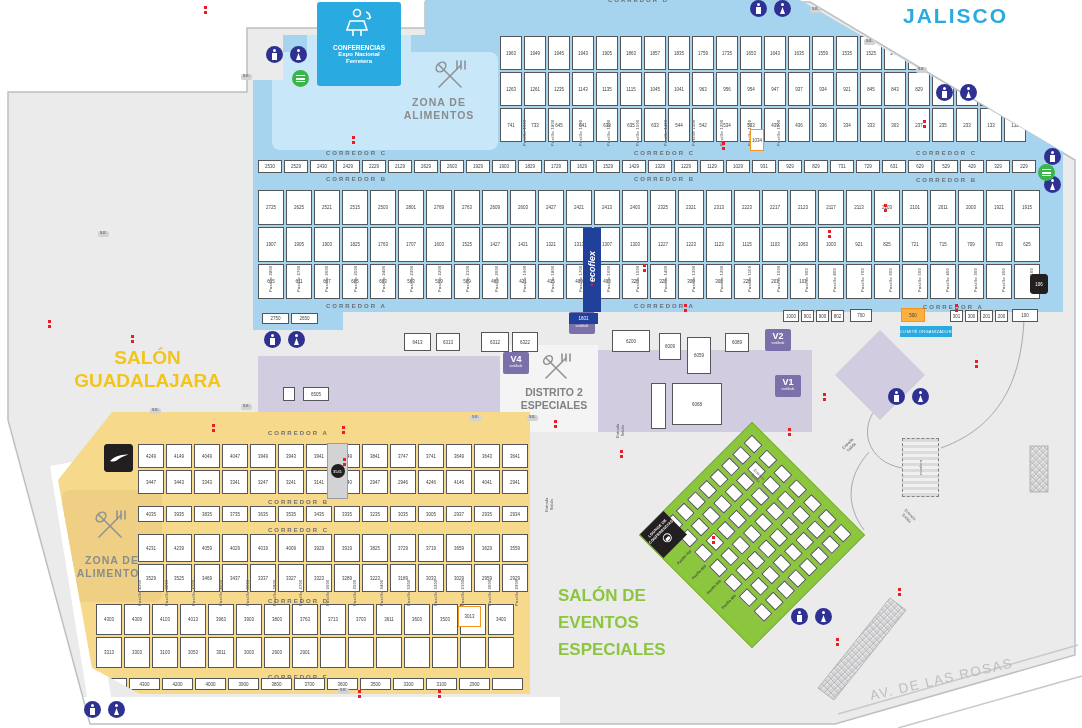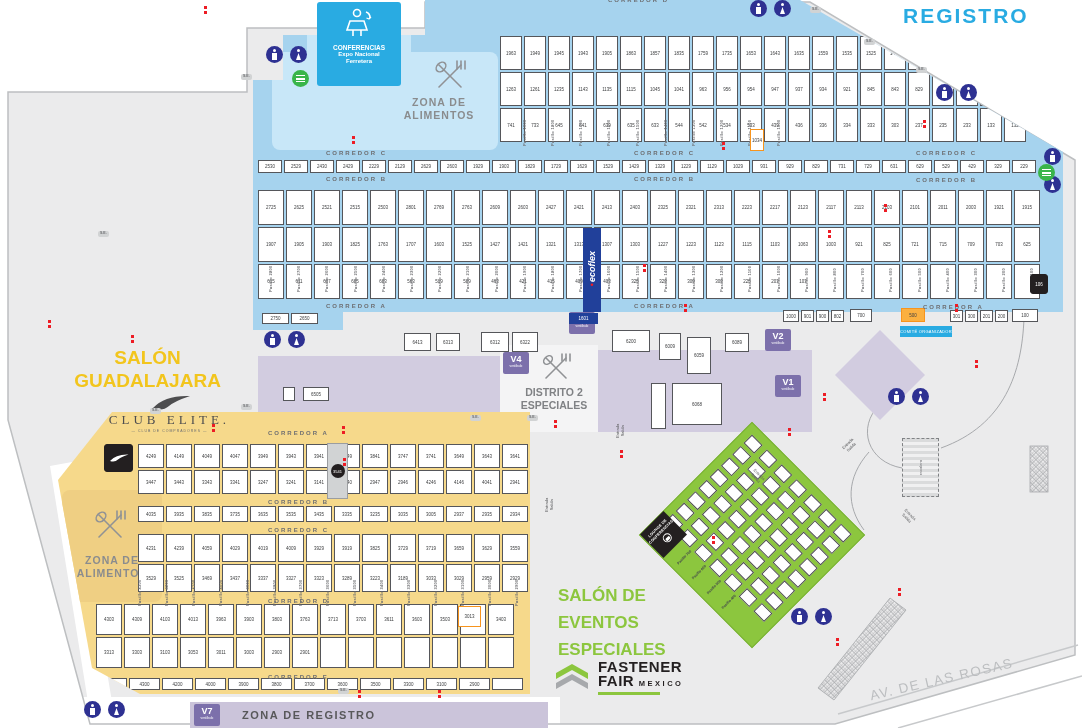--- a/index.html
+++ b/index.html
@@ -600,21 +600,21 @@
       <span class="gpas" style="left: 108px; top: 8px; height: 144px;">Pasillo 400</span>
     </div>
   <div id="lounge">
     <div class="linner">
       <span>LOUNGE DE</span><br>
       <span>CONFERENCIAS</span>
       <span class="sofa"></span>
     </div>
   </div>
 
-  <div class="title" id="title-jalisco" style="left:903px;top:4px;font-size:21px;color:#29ABE2;letter-spacing:2px">REGISTRO</div>
+  <div class="title" id="title-jalisco" style="left:903px;top:4px;font-size:21px;color:#29ABE2;letter-spacing:2px">JALISCO</div>
   <div class="title" style="left:558px;top:582px;font-size:17px;color:#8CC63E;line-height:27px">
     <span>SALÓN DE</span><br><span>EVENTOS</span><br><span>ESPECIALES</span>
   </div>
   <div class="title" style="left:50px;top:346px;width:195px;font-size:19px;color:#F2C51D;text-align:center;line-height:23px">
     <span>SALÓN</span><br><span>GUADALAJARA</span>
   </div>
 
   <div id="conf-box">
     <svg width="34" height="30" viewBox="0 0 34 30">
       <g fill="none" stroke="#fff" stroke-width="1.6">
@@ -634,27 +634,20 @@
       <line x1="6" y1="6" x2="26" y2="26"></line>
         <ellipse cx="8" cy="8" rx="3.5" ry="5" transform="rotate(45 8 8)"></ellipse>
       <line x1="26" y1="6" x2="6" y2="26"></line>
         <path d="M22 2v7M26 2v7M30 2v7"></path>
     </g>
   </svg>
   <div class="abs" style="left:496px;top:386px;width:116px;text-align:center;font-size:10.5px;font-weight:bold;color:#808285;line-height:13px">
     <span>DISTRITO 2</span><br><span>ESPECIALES</span>
   </div>
 
-  <div id="registro-band">
-    <div class="vbadge" style="left:4px;top:2px">
-      <span class="vid">V7</span>
-        <span class="vsub">vestíbulo</span>
-    </div>
-    <span class="rtext">ZONA DE REGISTRO</span>
-  </div>
 
   <div id="comite">COMITÉ ORGANIZADOR</div>
 
   <div id="street">AV. DE LAS ROSAS</div>
 
   <div class="vbadge" style="left:775px;top:375px">
     <span class="vid">V1</span>
       <span class="vsub">vestíbulo</span>
     </div>
   <div class="vbadge" style="left:765px;top:329px">
@@ -663,38 +656,21 @@
     </div>
   <div class="vbadge" style="left:569px;top:312px">
     <span class="vid">V3</span>
       <span class="vsub">vestíbulo</span>
     </div>
   <div class="vbadge" style="left:503px;top:352px">
     <span class="vid">V4</span>
       <span class="vsub">vestíbulo</span>
     </div>
 
-  <div id="club-elite">
-    <svg width="42" height="18" viewBox="0 0 42 18" style="display:block;margin:0 auto">
-      <path d="M4,14 Q16,1 41,2 Q26,7 20,12 Q13,18 4,14" fill="#4D4D4F"></path>
-    </svg>
-    <div class="cname">CLUB ELITE.</div>
-    <div class="ctag">— CLUB DE COMPRADORES —</div>
-  </div>
-
-  <div id="fastener">
-    <svg width="40" height="36" viewBox="0 0 40 36" style="float:left;margin-right:6px">
-      <path d="M4,13 L20,4 36,13 36,19 20,10 4,19 Z" fill="#8CC63E"></path>
-      <path d="M4,23 L20,14 36,23 36,29 20,20 4,29 Z" fill="#A7A9AC"></path>
-    </svg>
-    <div class="fword">FASTENER</div>
-    <div class="fword"><span>FAIR</span>
-      <span class="fregion">MEXICO</span></div>
-    <div class="funder" style="margin-left:46px"></div>
-  </div>
+
 
   <div id="ecoflex">
     <span><b>●</b><i>ecoflex</i></span>
   </div>
 
   <div id="escalator">
     <span>escalera</span>
   </div>
 
 <div class="booth" style="position: absolute; left: 262px; top: 313px; width: 27px; height: 11px;">2750</div>

